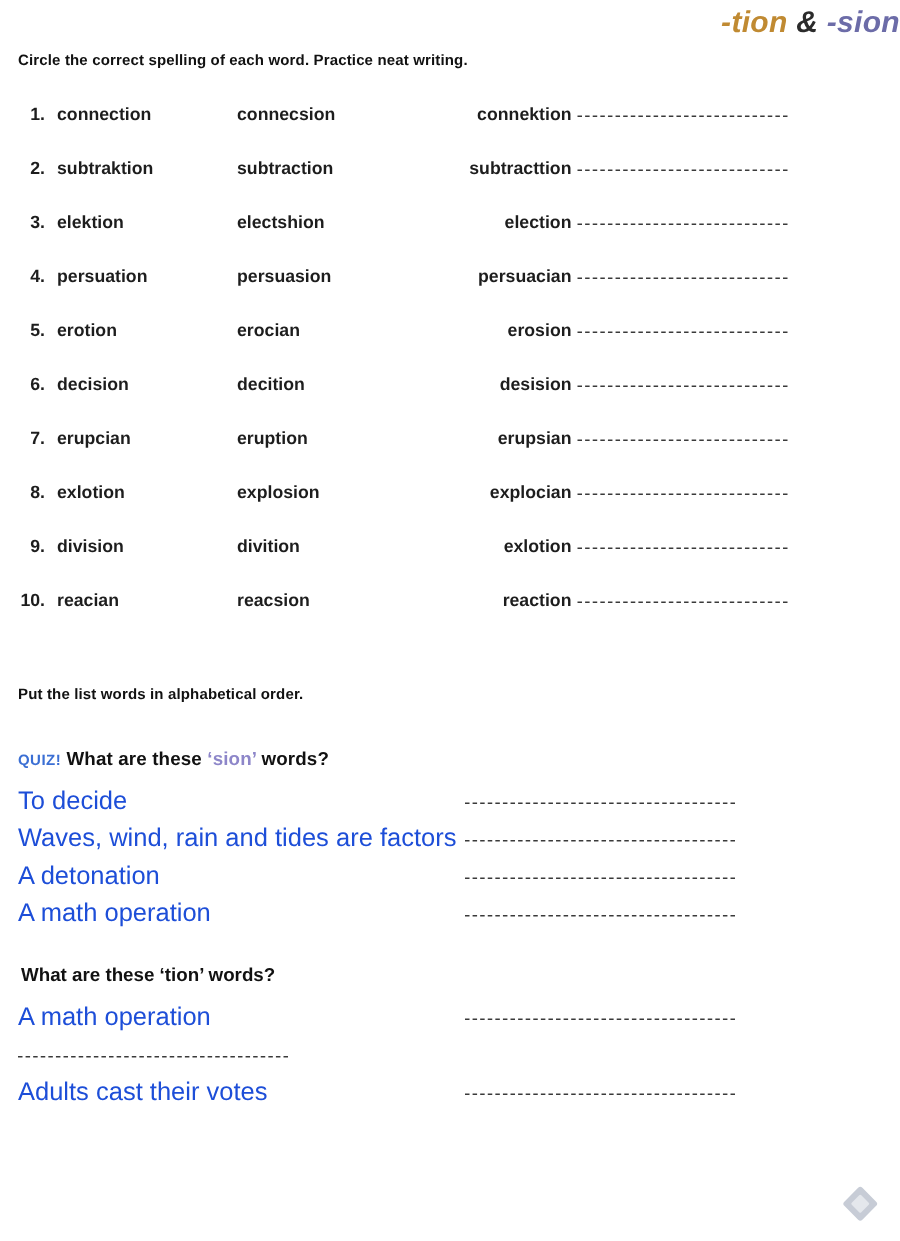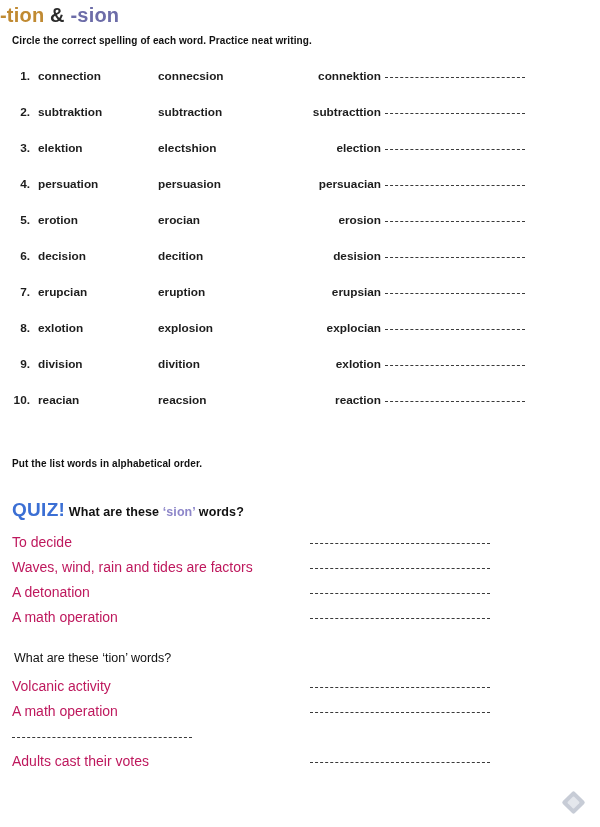--- a/index.html
+++ b/index.html
@@ -17,27 +17,28 @@
   }
 
   .page {
     position: relative;
     width: 600px;
     height: 827px;
   }
 
   
   .title {
-    text-align: left;
+    text-align: right;
     font-size: 20px;
     font-weight: 600;
     letter-spacing: 0.2px;
     padding-top: 4px;
     line-height: 1.1;
     white-space: nowrap;
+    font-style: italic;
   }
   .title .tion { color: #C08A32; }
   .title .amp  { color: #2b2b2b; font-weight: 600; }
   .title .sion { color: #6C6CA8; }
 
   
   .instruction {
     font-size: 10px;
     font-weight: bold;
     color: #111111;
@@ -88,53 +89,53 @@
   .quiz-head {
     margin-top: 30px;
     margin-left: 12px;
     font-size: 12.5px;
     font-weight: bold;
     color: #111111;
     letter-spacing: 0.1px;
   }
   .quiz-head .quizword {
     color: #3B6FD4;
-    font-size: 19px;
+    font-size: 10px;
     font-weight: bold;
     letter-spacing: 0.3px;
   }
   .quiz-head .sion-inline { color: #8D86C9; }
 
   .q-list {
     margin-top: 8px;
   }
   .q-row {
     display: flex;
     align-items: center;
     height: 25px;
     margin-left: 12px;
   }
   .q-text {
     width: 298px;
-    font-size: 14px;
-    color: #be185d;
+    font-size: 17px;
+    color: #1d4ed8;
     white-space: nowrap;
   }
   .q-line {
     flex: 0 0 180px;
     height: 1px;
     border-bottom: 1.6px dashed #3a3a3a;
     margin-top: 3px;
   }
 
   .tion-head {
     margin-top: 22px;
     margin-left: 14px;
     font-size: 12.5px;
-    font-weight: normal;
+    font-weight: bold;
     color: #111111;
   }
 
   
   .watermark {
     position: absolute;
     right: 12px;
     bottom: 10px;
     width: 26px;
     height: 26px;
@@ -279,24 +280,20 @@
       <span class="q-line"></span>
     </div>
   </div>
 
   <div class="tion-head">
     <span> What are these  </span><span class="tion-inline">‘tion’</span><span> words?</span>
   </div>
 
   <div class="q-list">
     <div class="q-row">
-      <span class="q-text">Volcanic activity</span>
-      <span class="q-line"></span>
-    </div>
-    <div class="q-row">
       <span class="q-text">A math operation</span>
       <span class="q-line"></span>
     </div>
     <div class="q-row">
       <span class="q-line"></span>
     </div>
     <div class="q-row">
       <span class="q-text">Adults cast their votes</span>
       <span class="q-line"></span>
     </div>

